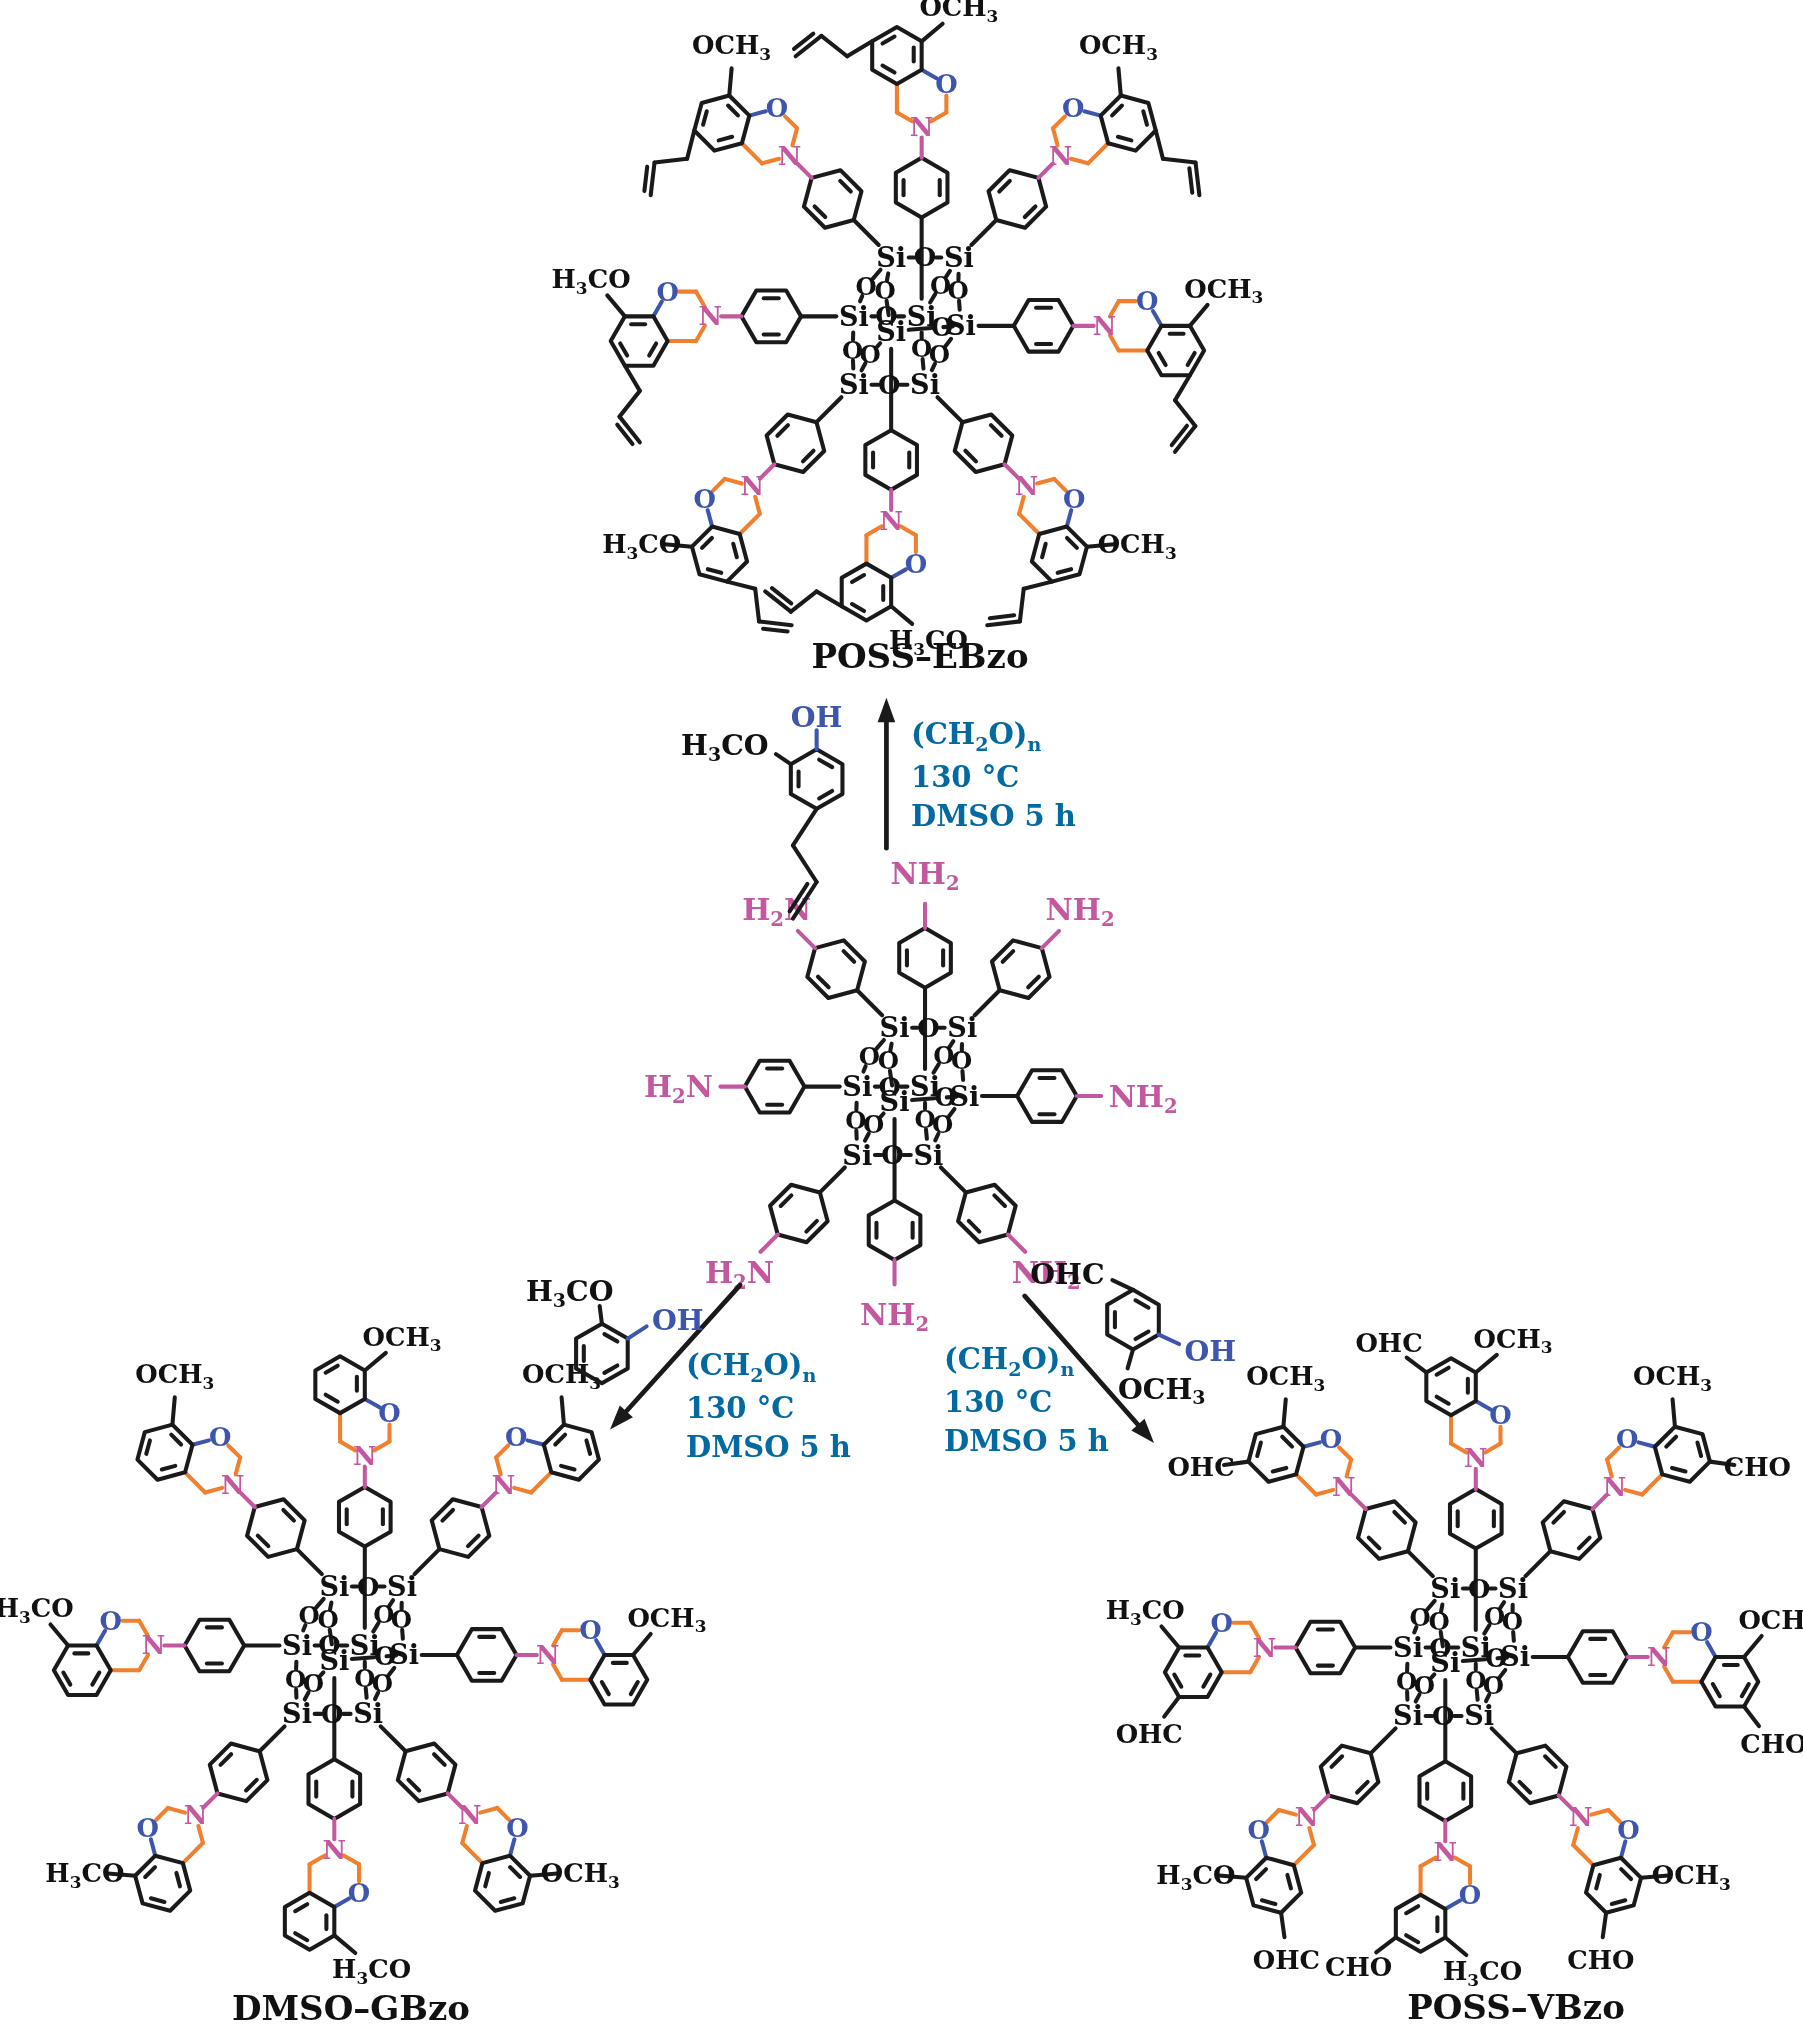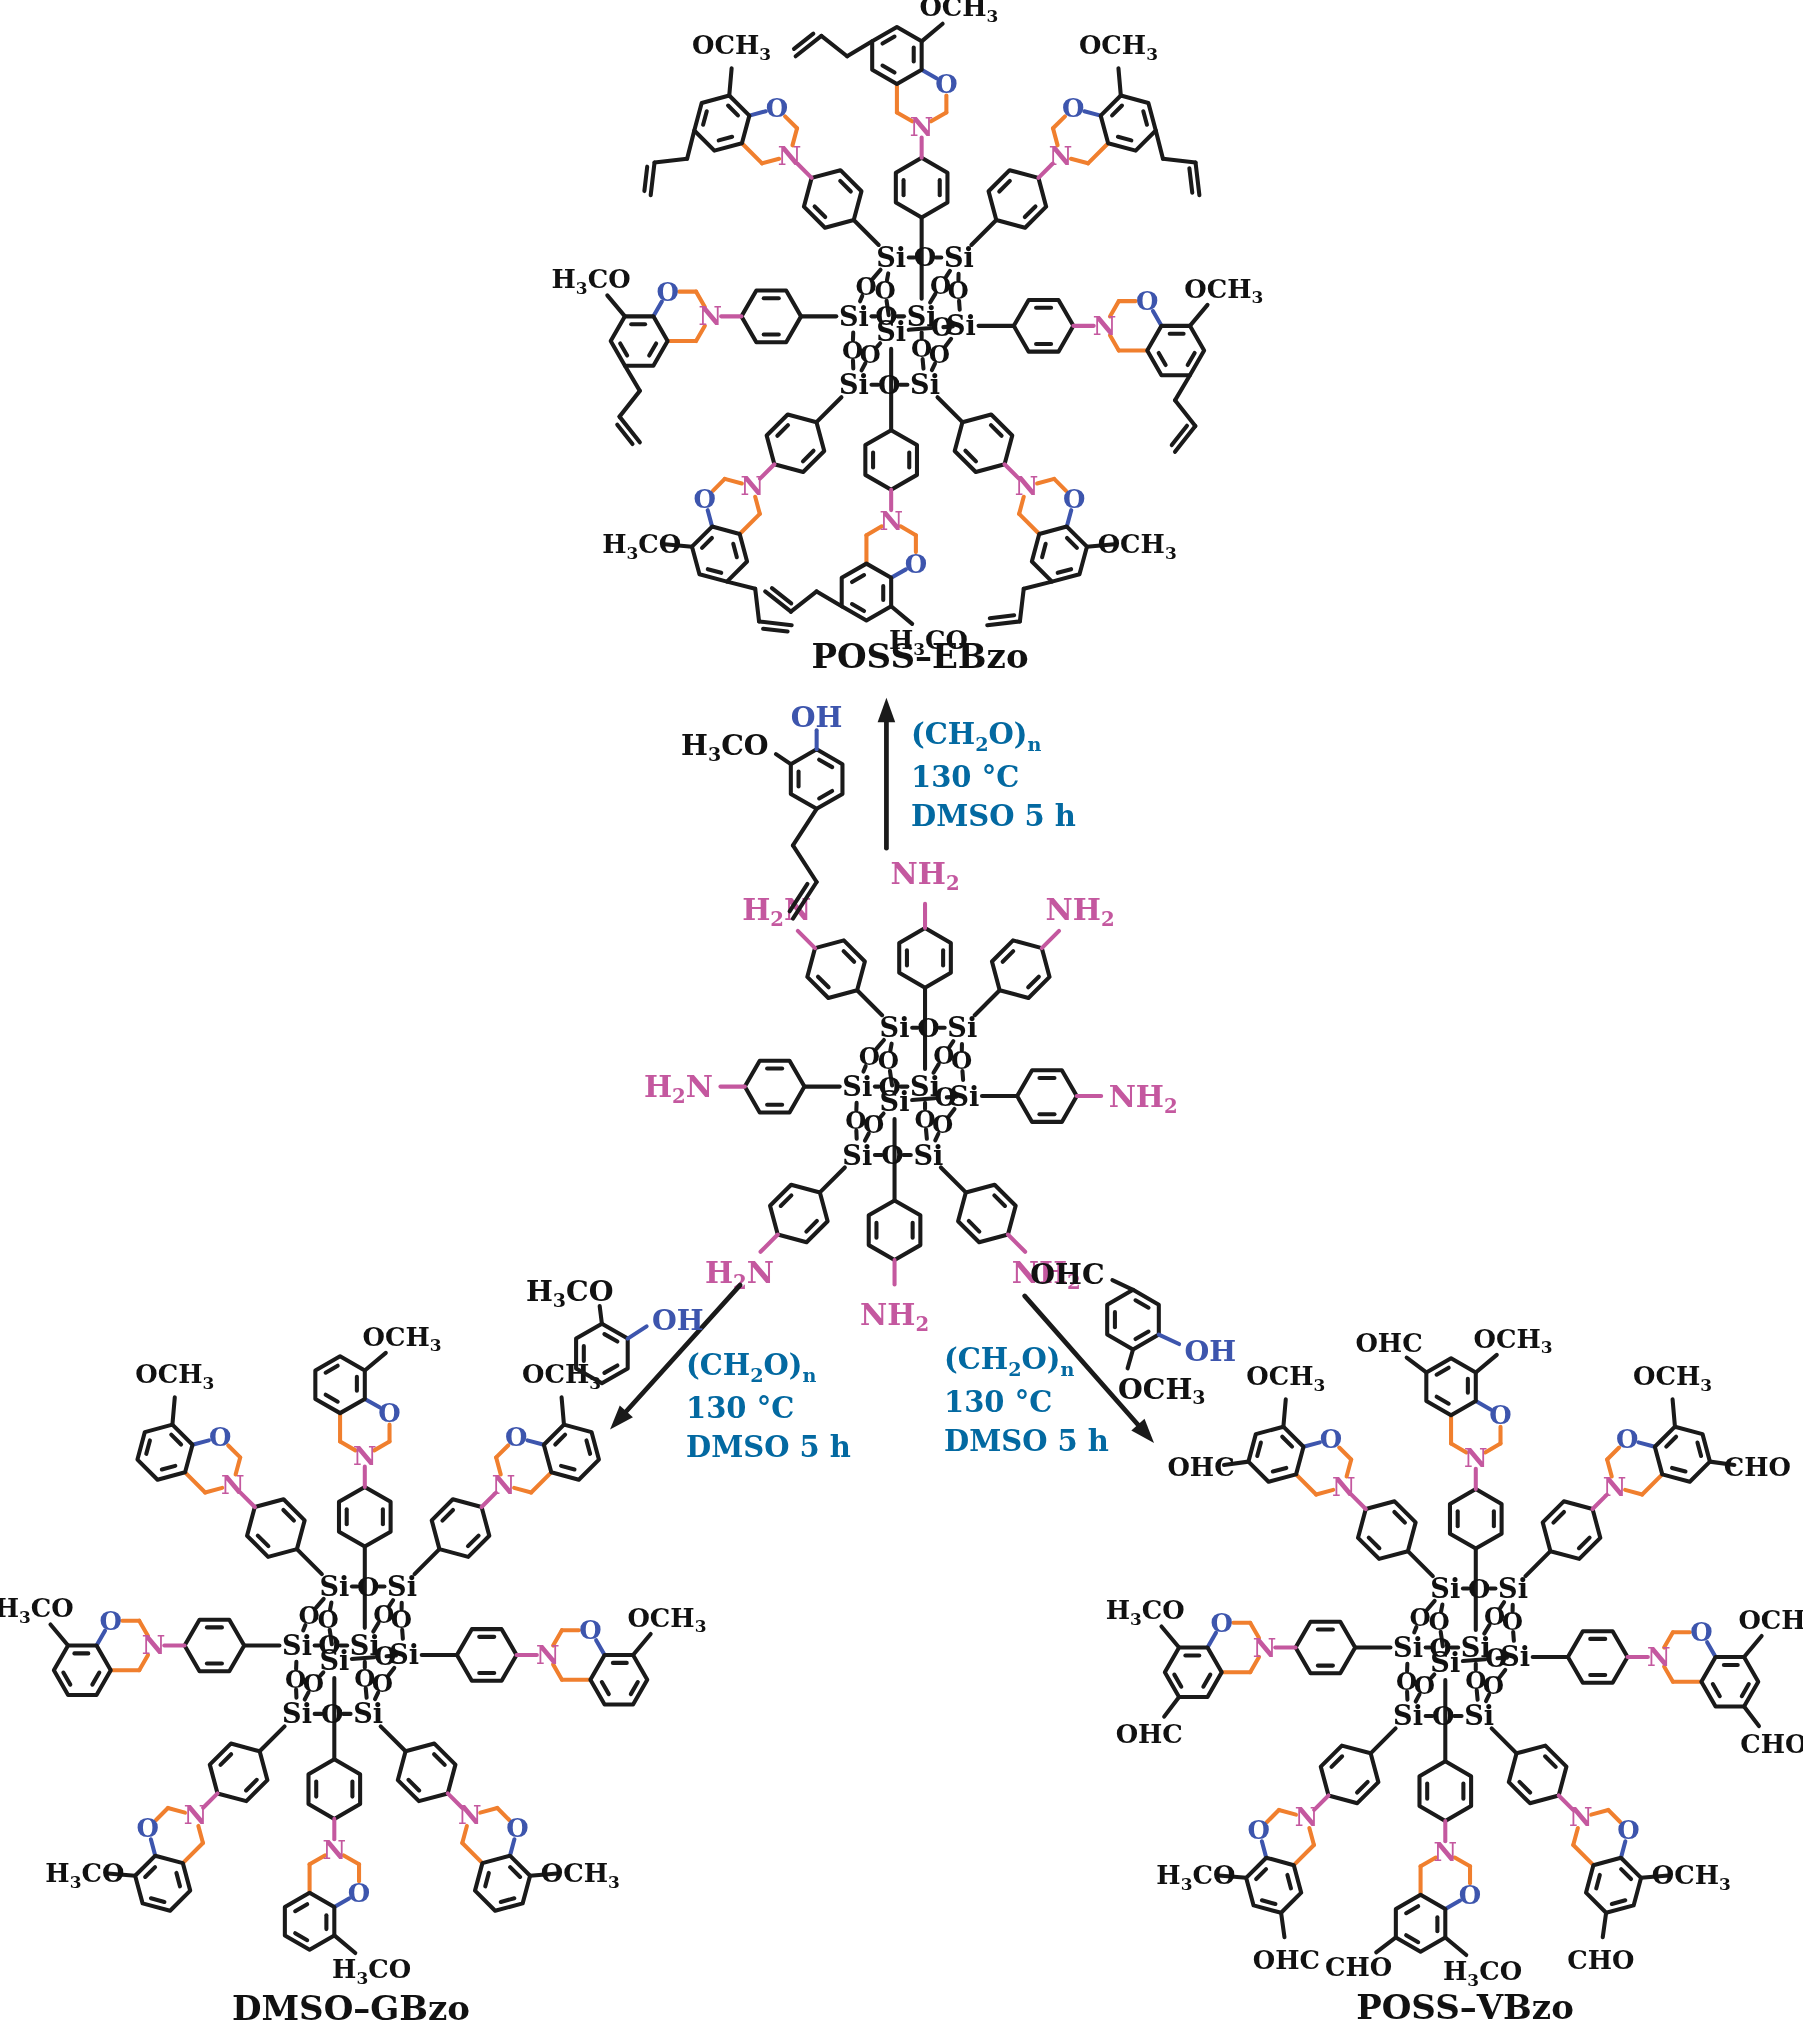--- a/index.html
+++ b/index.html
@@ -894,21 +894,21 @@
         <text x="1630" y="1894.7" font-size="42" fill="#111111" text-anchor="end" font-weight="bold"><tspan>OHC</tspan></text>
         <line x1="1710.1" y1="1970" x2="1740" y2="1984" stroke="#3d55ad" stroke-width="6" stroke-linecap="round"></line>
         <text x="1748" y="2008.7" font-size="42" fill="#3d55ad" text-anchor="start" font-weight="bold"><tspan>OH</tspan></text>
         <line x1="1672" y1="1992" x2="1664" y2="2020" stroke="#1a1a1a" stroke-width="6" stroke-linecap="round"></line>
         <text x="1650" y="2064.7" font-size="42" fill="#111111" text-anchor="start" font-weight="bold"><tspan>OCH</tspan><tspan font-size="28" dy="8">3</tspan></text>
       </g>
     </svg>
 
   <div class="plabel" style="left:920px;top:636px">POSS–EBzo</div>
   <div class="plabel" style="left:351px;top:1988px">DMSO–GBzo</div>
-  <div class="plabel" style="left:1465px;top:1987px">POSS–VBzo</div>
+  <div class="plabel" style="left:1516px;top:1987px">POSS–VBzo</div>
 
   <div class="cond" style="left:911px;top:715px">
     <div class="cond-line"><span>(CH</span><sub>2</sub><span>O)</span><sub>n</sub></div>
     <div class="cond-line">130 °C</div>
     <div class="cond-line">DMSO 5 h</div>
   </div>
 
   <div class="cond" style="left:686px;top:1346px">
     <div class="cond-line"><span>(CH</span><sub>2</sub><span>O)</span><sub>n</sub></div>
     <div class="cond-line">130 °C</div>

